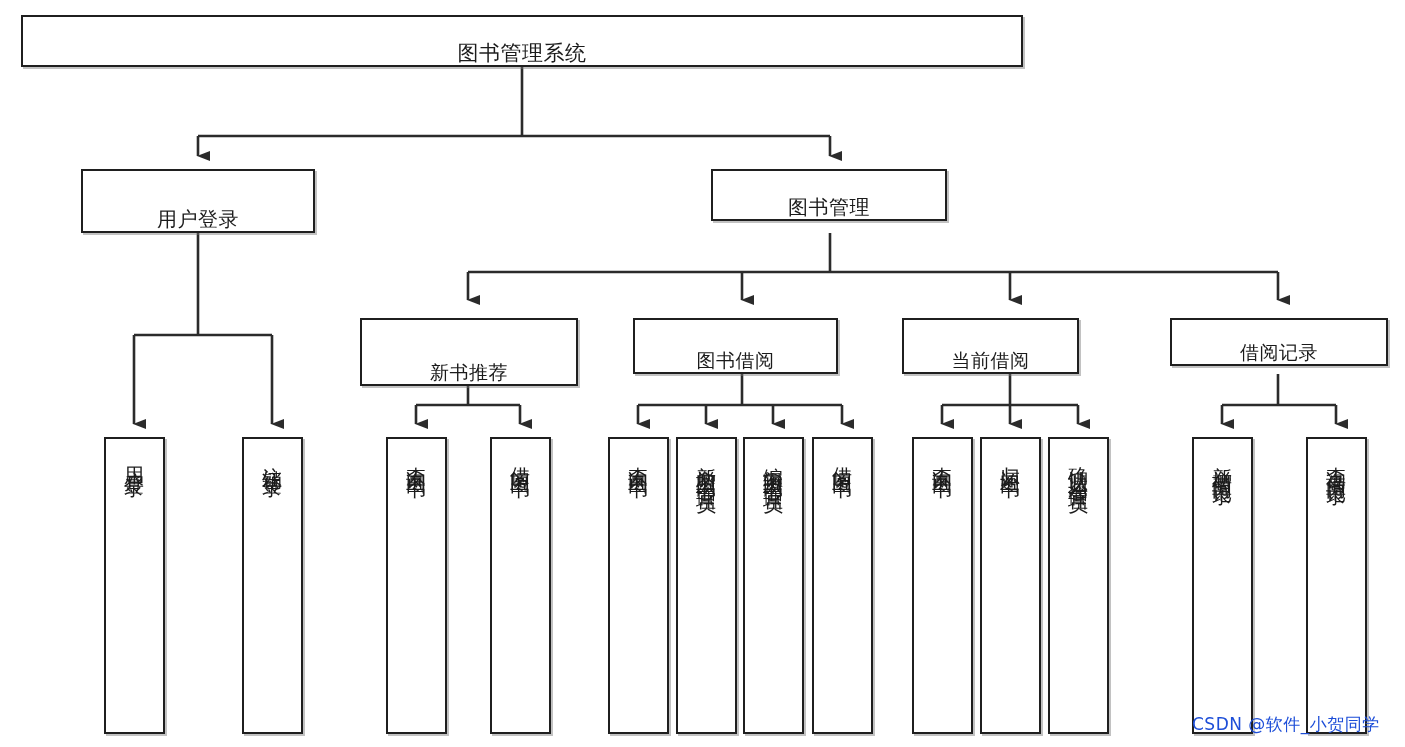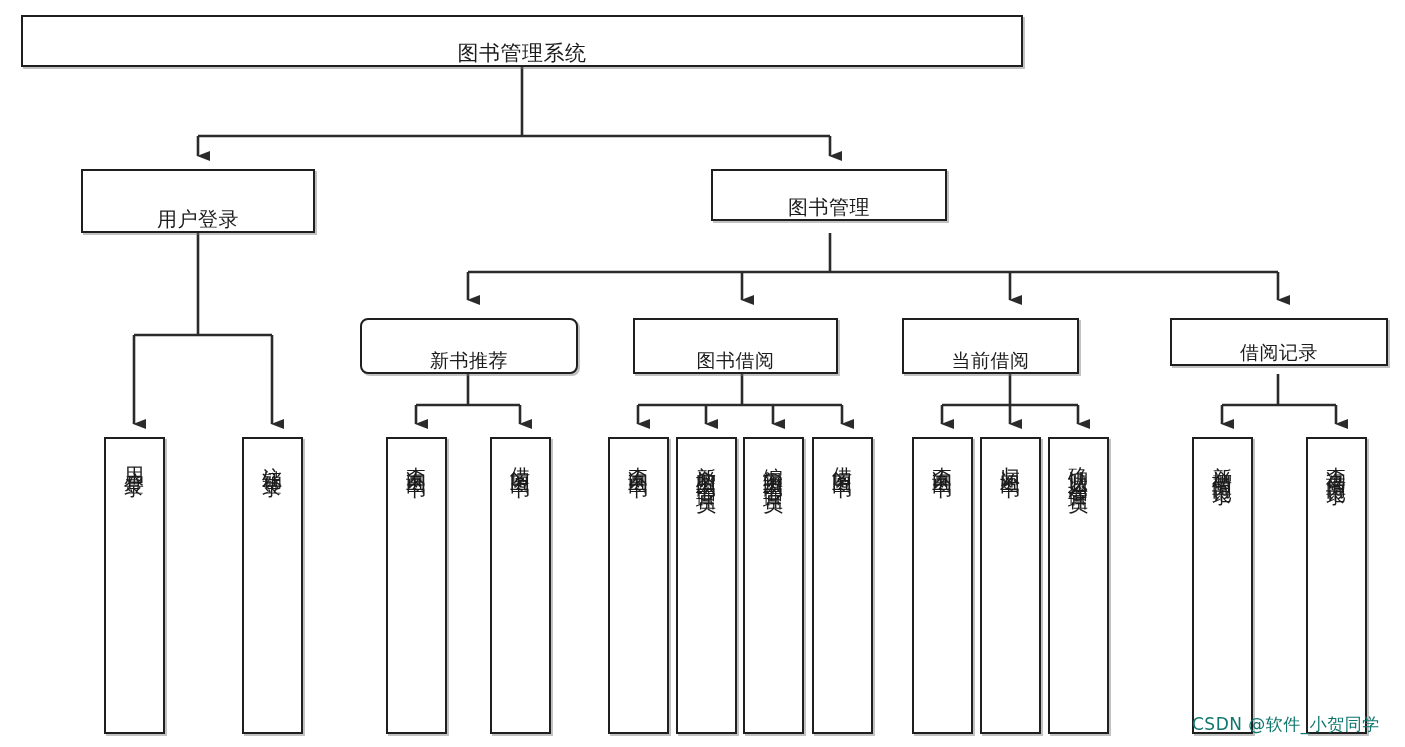--- a/index.html
+++ b/index.html
@@ -54,21 +54,21 @@
     font-size: 20px;
     letter-spacing: 4px;
     line-height: 1;
     text-align: left;
   }
   .watermark {
     position: absolute;
     left: 1192px;
     top: 713px;
     font-size: 17px;
-    color: #0f766e;
+    color: #1d4ed8;
     letter-spacing: 0.5px;
     white-space: nowrap;
     user-select: none;
   }
 </style>
 </head>
 <body>
 
 <div id="canvas">
 
@@ -126,21 +126,21 @@
     <span class="label">图书管理系统</span>
   </div>
 
   <div class="node lvl1" style="left:81px; top:169px; width:234px; height:64px;">
     <span class="label">用户登录</span>
   </div>
   <div class="node lvl1" style="left:711px; top:169px; width:236px; height:52px;">
     <span class="label">图书管理</span>
   </div>
 
-  <div class="node lvl2" style="left:360px; top:318px; width:218px; height:56px;border-radius:8px;">
+  <div class="node lvl2" style="left:360px; top:318px; width:218px; height:68px;">
     <span class="label">新书推荐</span>
   </div>
   <div class="node lvl2" style="left:633px; top:318px; width:205px; height:56px;">
     <span class="label">图书借阅</span>
   </div>
   <div class="node lvl2" style="left:902px; top:318px; width:177px; height:56px;">
     <span class="label">当前借阅</span>
   </div>
   <div class="node lvl2" style="left:1170px; top:318px; width:218px; height:48px;">
     <span class="label">借阅记录</span>

